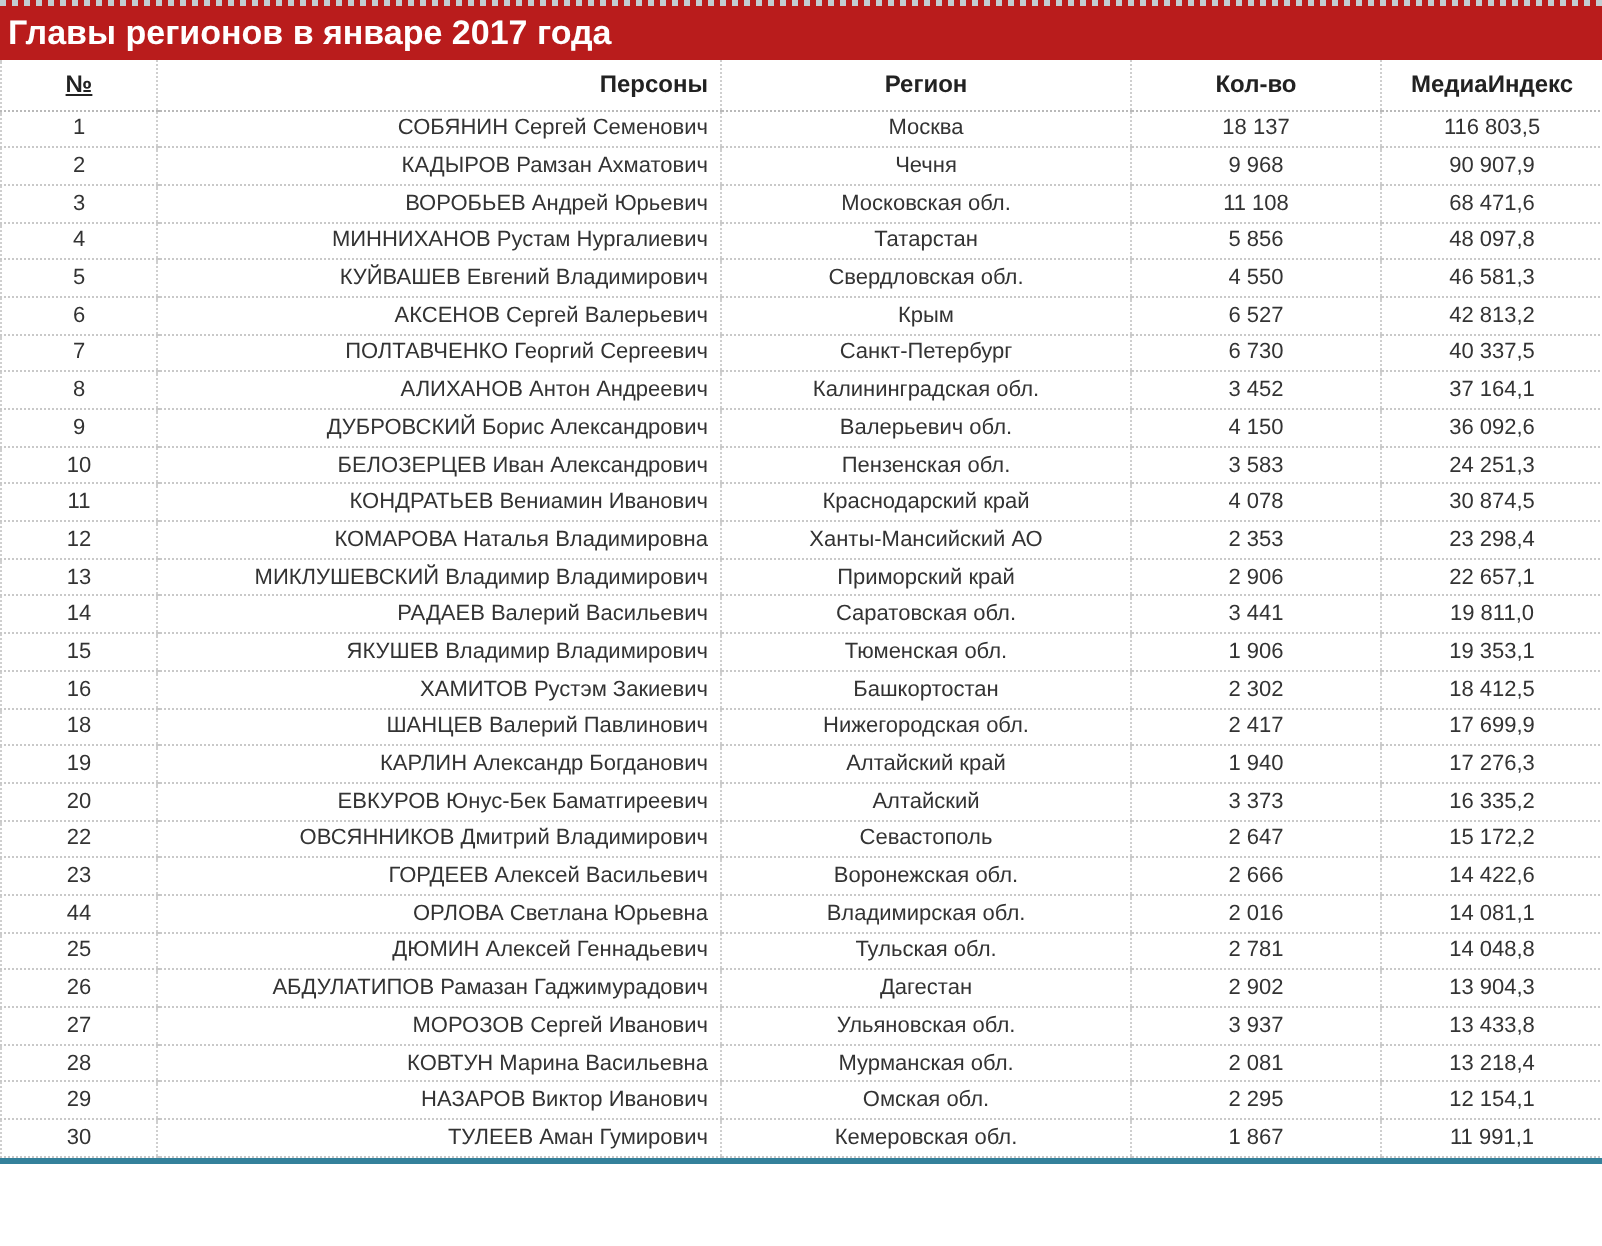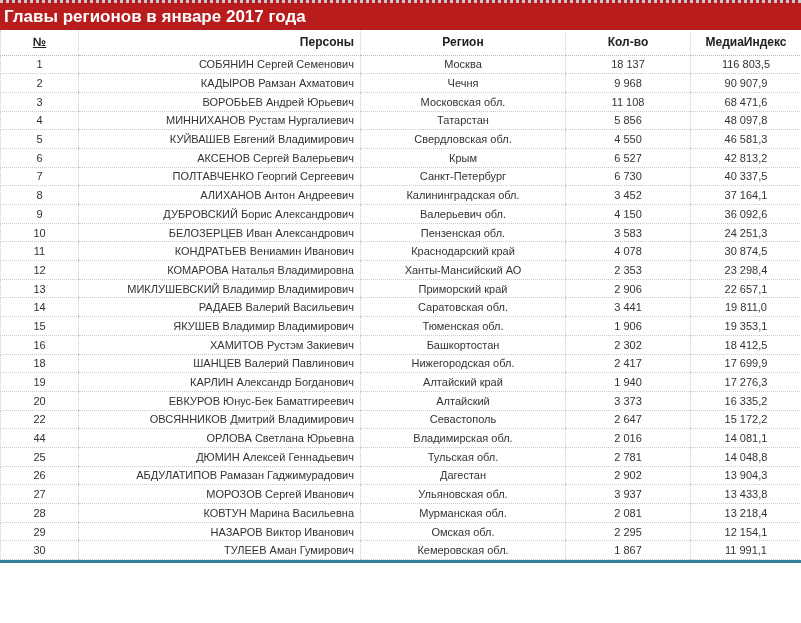--- a/index.html
+++ b/index.html
@@ -232,20 +232,27 @@
           <td class="col-4">16 335,2</td>
         </tr>
         <tr>
           <td class="col-0">22</td>
           <td class="col-1">ОВСЯННИКОВ Дмитрий Владимирович</td>
           <td class="col-2">Севастополь</td>
           <td class="col-3">2 647</td>
           <td class="col-4">15 172,2</td>
         </tr>
         <tr>
+          <td class="col-0">23</td>
+          <td class="col-1">ГОРДЕЕВ Алексей Васильевич</td>
+          <td class="col-2">Воронежская обл.</td>
+          <td class="col-3">2 666</td>
+          <td class="col-4">14 422,6</td>
+        </tr>
+        <tr>
           <td class="col-0">44</td>
           <td class="col-1">ОРЛОВА Светлана Юрьевна</td>
           <td class="col-2">Владимирская обл.</td>
           <td class="col-3">2 016</td>
           <td class="col-4">14 081,1</td>
         </tr>
         <tr>
           <td class="col-0">25</td>
           <td class="col-1">ДЮМИН Алексей Геннадьевич</td>
           <td class="col-2">Тульская обл.</td>

